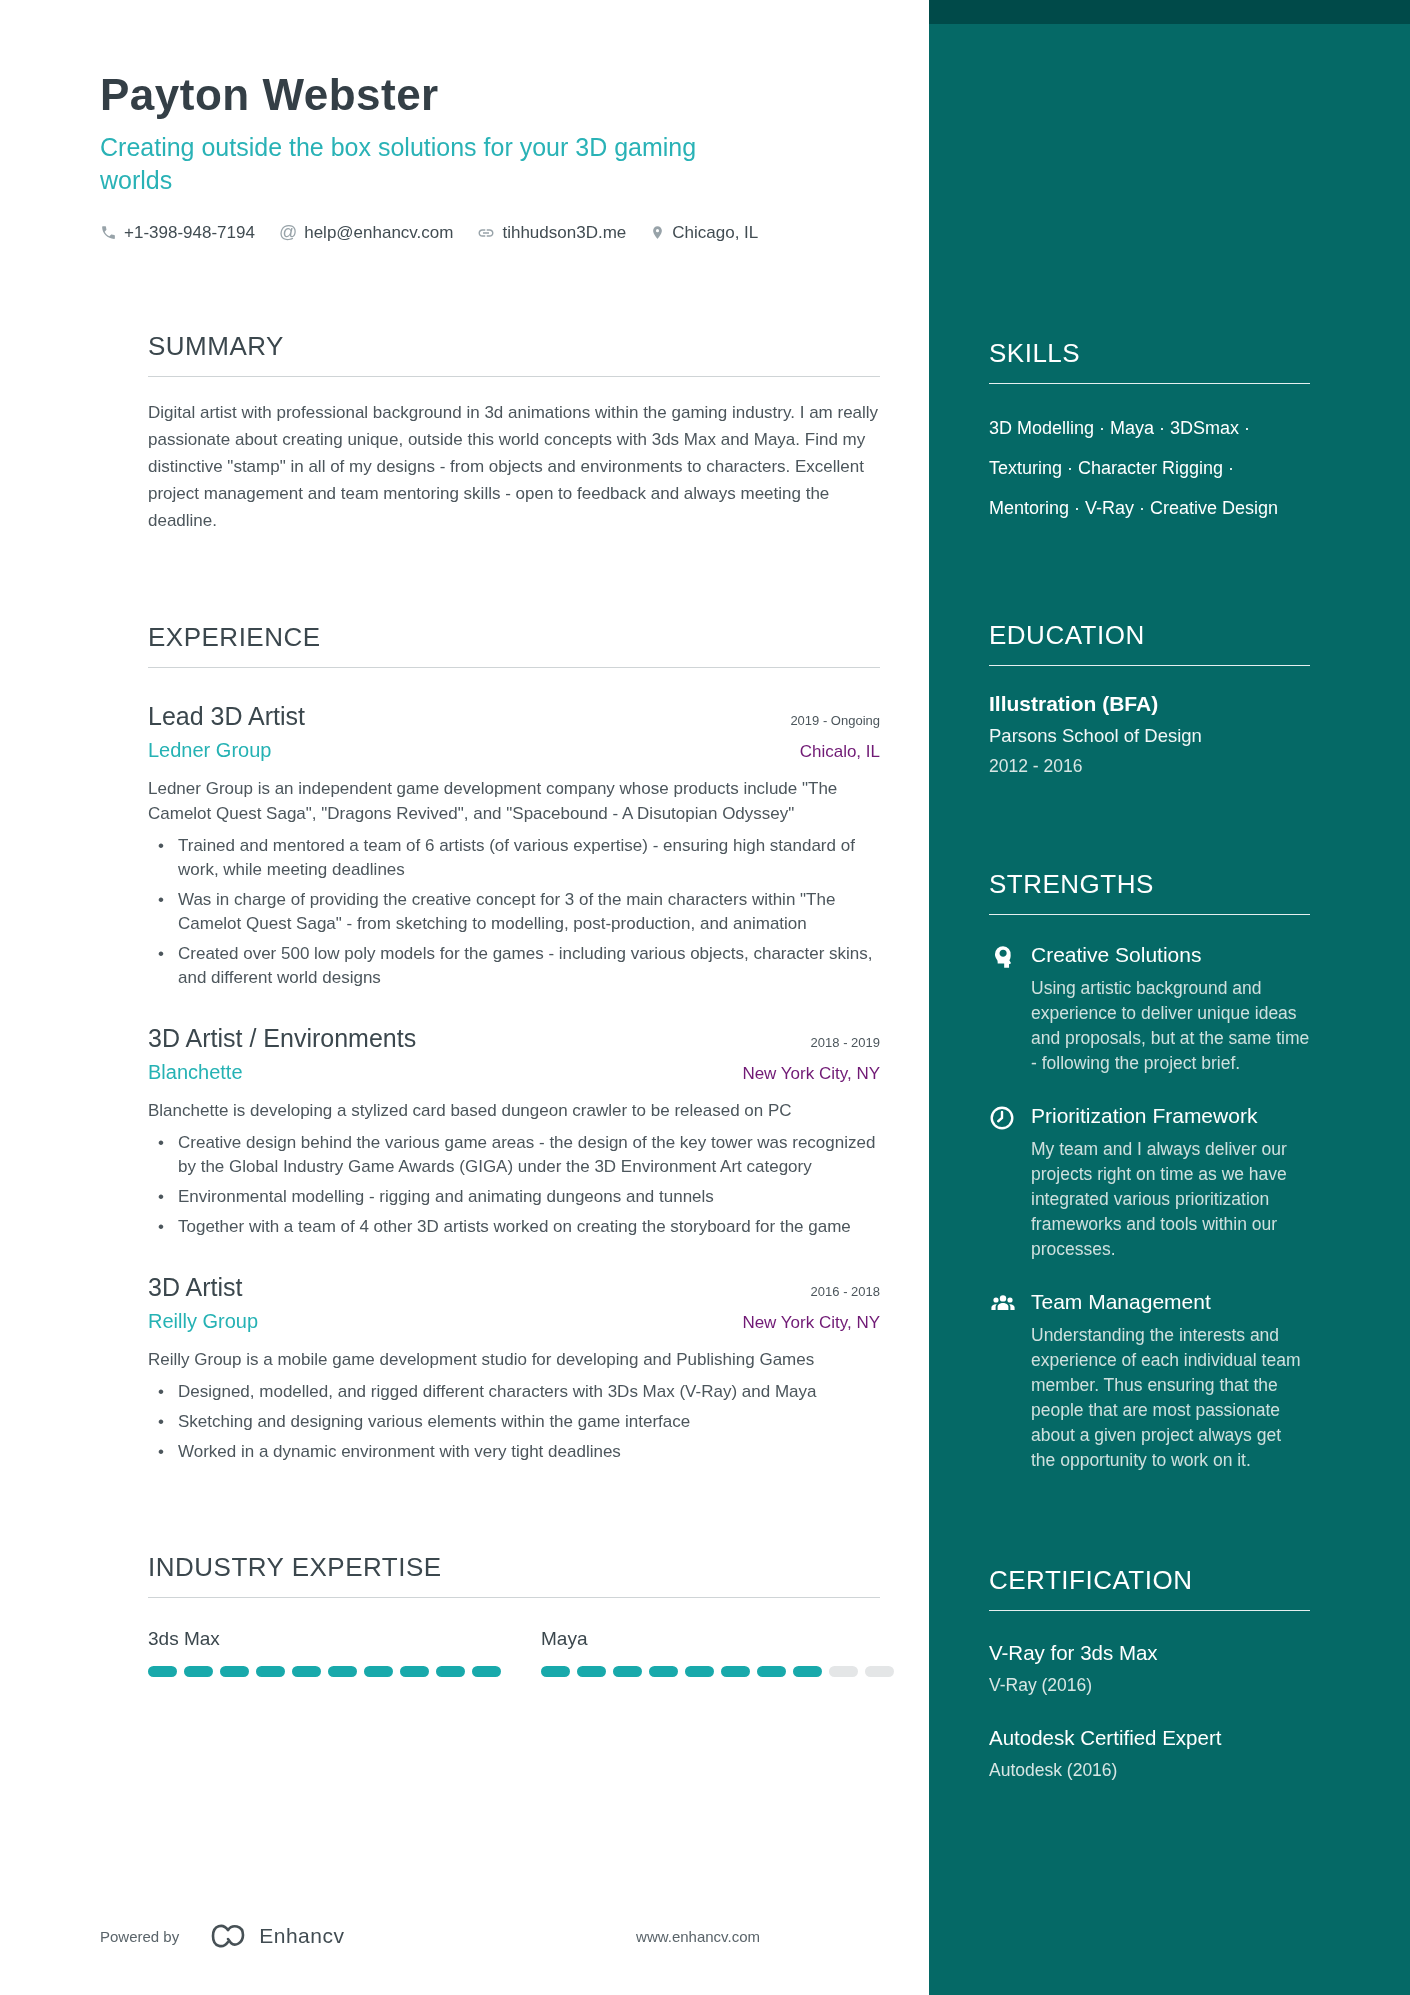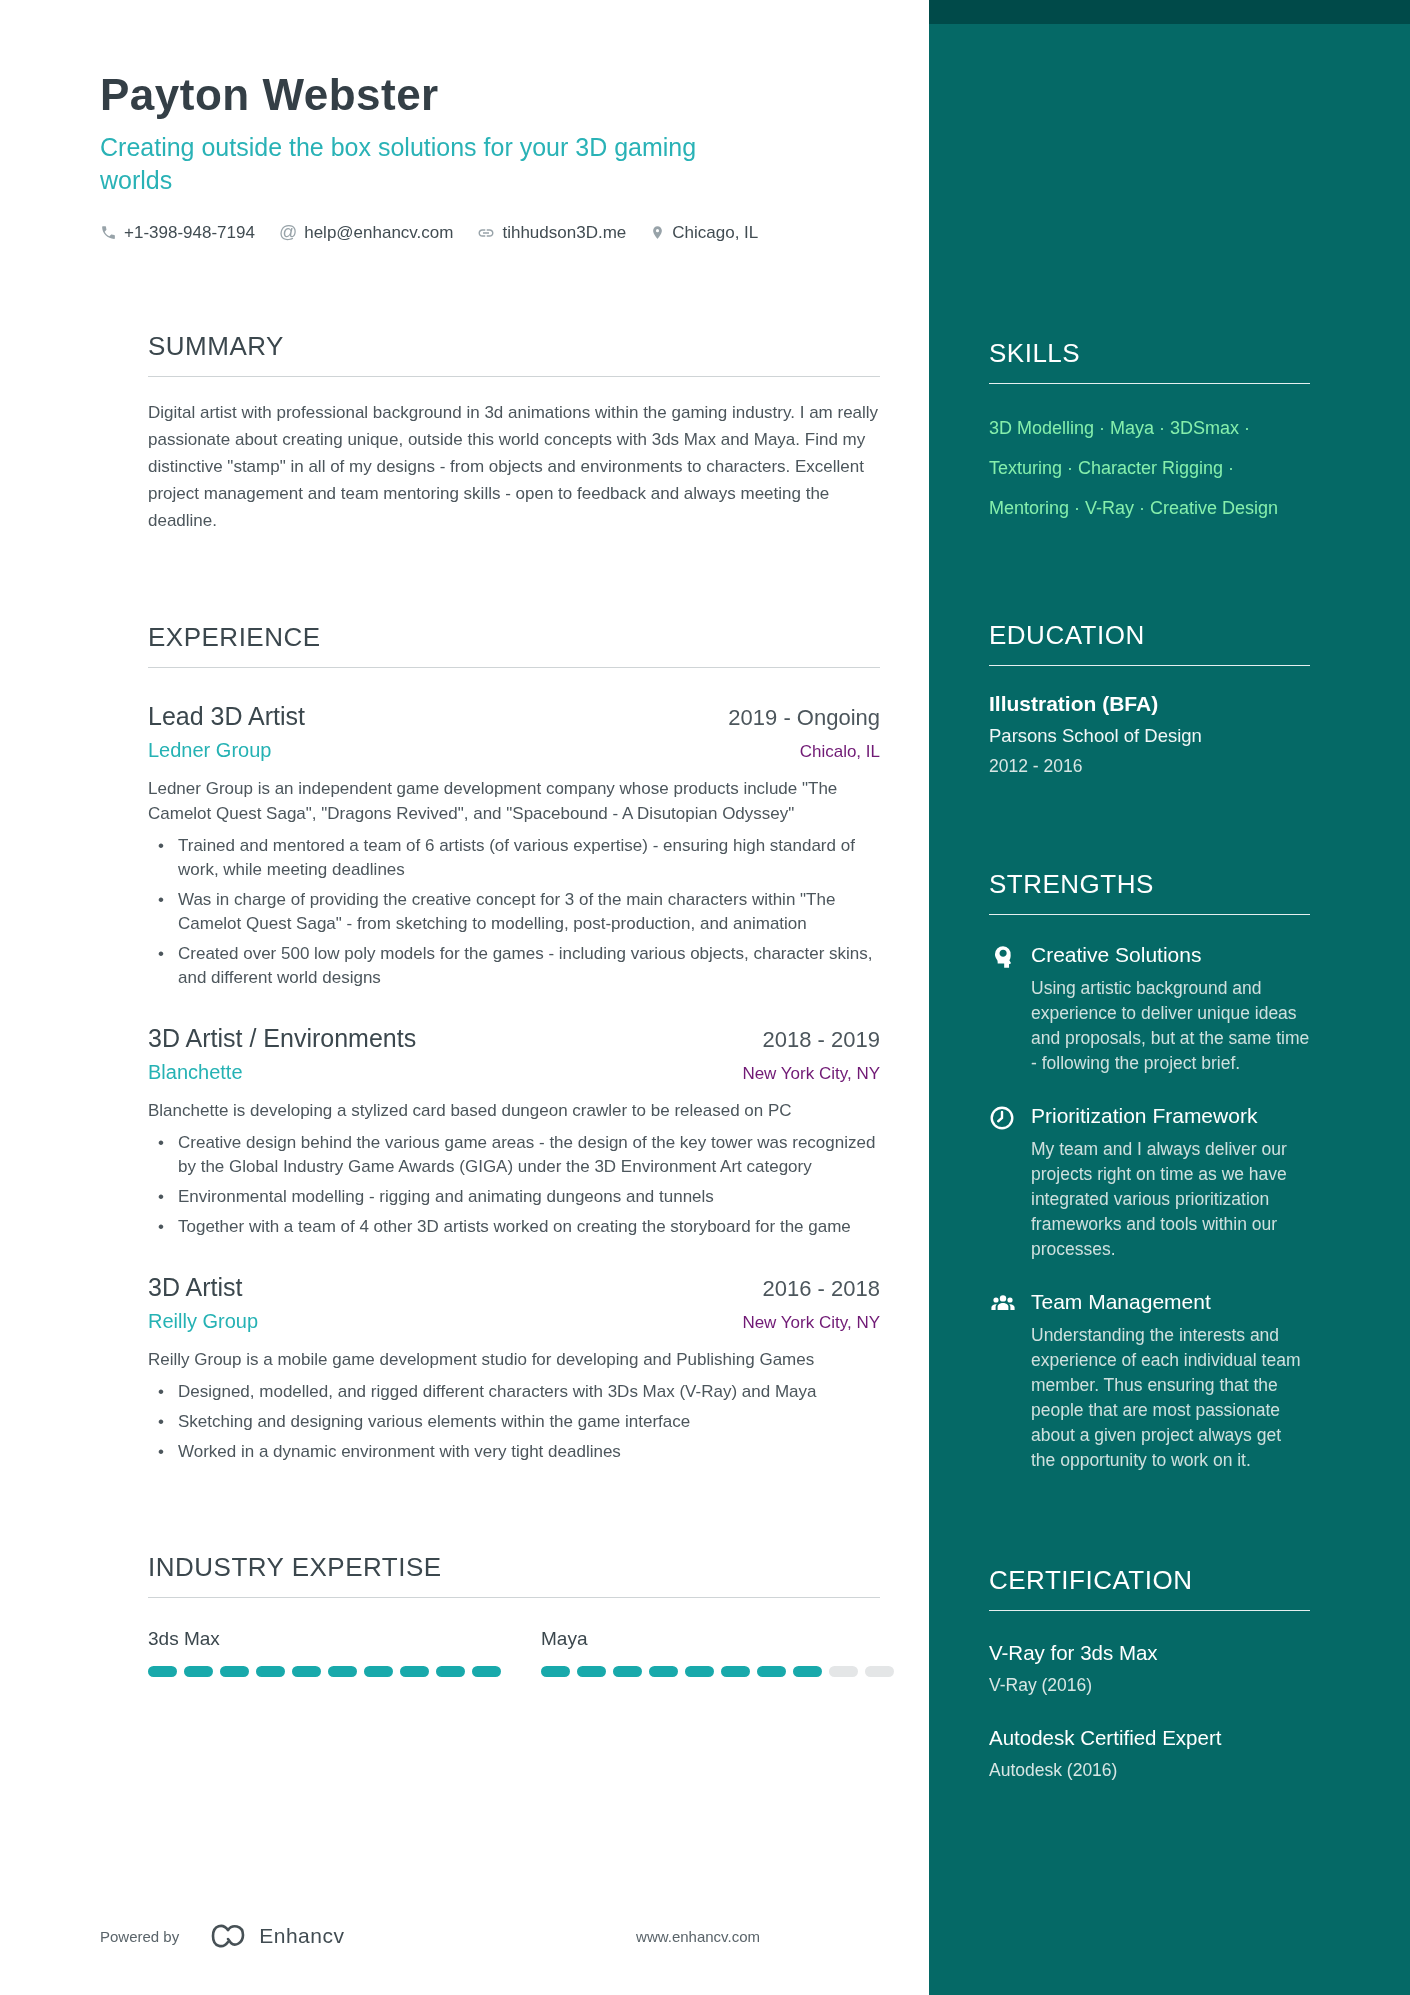--- a/index.html
+++ b/index.html
@@ -19,21 +19,21 @@
   .section { margin-top:88px;margin-left:48px; }
   .section-h { font-size:26px; color:#3b474d; letter-spacing:0.5px; font-weight:500;
                padding-bottom:14px; border-bottom:1px solid #cfd4d6; }
   .body-text { font-size:17px; line-height:27px; color:#4c565c; }
   .section .body-text { margin-top:22px; }
 
   .job { margin-top:34px; }
   .job:first-of-type { margin-top:28px; }
   .job-row1 { display:flex; justify-content:space-between; align-items:baseline; }
   .job-title { font-size:25px; font-weight:500; color:#3b474d; }
-  .job-dates { font-size:22px; color:#4c565c; }
+  .job-dates { font-size:13px; color:#4c565c; }
   .job-row2 { display:flex; justify-content:space-between; align-items:flex-end; margin-top:8px; }
   .job-company { font-size:20px; color:#25b2b4; }
   .job-loc { font-size:17px; color:#701a75; }
   .job-desc { margin-top:14px; font-size:17px; line-height:25px; color:#4c565c; }
   .job ul { margin-top:8px; list-style:none; }
   .job li { position:relative; padding-left:30px; font-size:17px; line-height:24px; color:#4c565c; margin-top:6px; }
   .job li::before { content:"•"; position:absolute; left:10px; top:0; color:#4c565c; }
 
   .expertise-grid { display:grid; grid-template-columns:1fr 1fr; gap:40px; margin-top:30px; }
   .skill-label { font-size:19px; color:#3b474d; }
@@ -46,21 +46,21 @@
   .footer .brand { font-size:21px; color:#414c52; letter-spacing:0.5px; }
   .footer .url { margin-left:auto; margin-right:120px; }
 
   
   .sidebar { width:531px; height:100%; background:#056966; position:relative;
              padding:338px 100px 40px 60px; color:#fff; }
   .sidebar::before { content:""; position:absolute; top:0; left:0; right:0; height:24px; background:#004a49; }
   .side-section-h { font-size:26px; color:#ffffff; letter-spacing:0.5px; font-weight:500;
                     padding-bottom:14px; border-bottom:1px solid rgba(255,255,255,0.9); }
   .skills-lines { margin-top:24px; }
-  .skills-lines div { font-size:18px; line-height:40px; color:#86efac; }
+  .skills-lines div { font-size:18px; line-height:40px; color:#ffffff; }
 
   .side-gap { margin-top:92px; }
   .edu-degree { margin-top:26px; font-size:21px; font-weight:700; color:#ffffff; }
   .edu-school { margin-top:9px; font-size:18.5px; color:#f2f7f7; }
   .edu-dates { margin-top:9px; font-size:17.5px; color:#d8e6e4; }
 
   .strength { margin-top:28px; display:flex; gap:14px; }
   .strength:first-of-type { margin-top:26px; }
   .strength .s-icon { flex:0 0 28px; padding-top:1px; }
   .strength h4 { font-size:21px; font-weight:500; color:#ffffff; }

